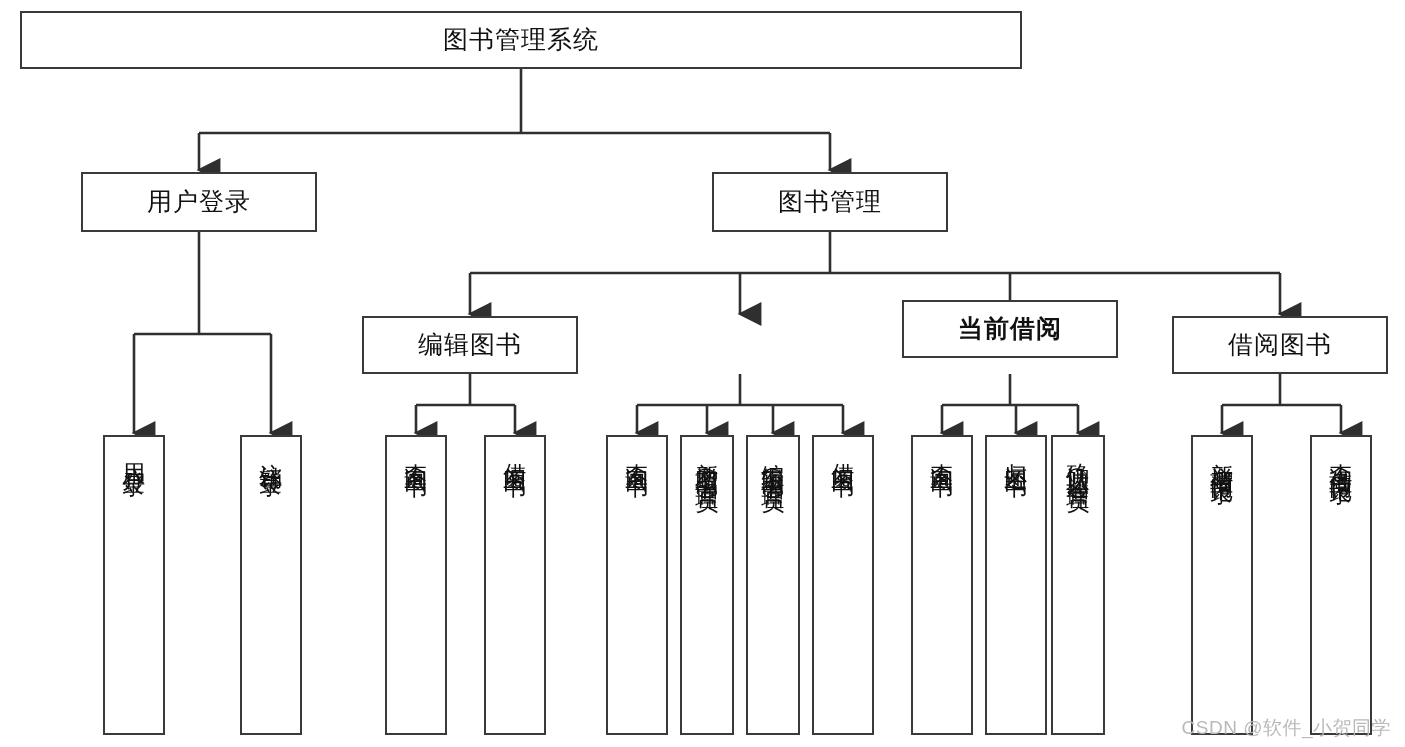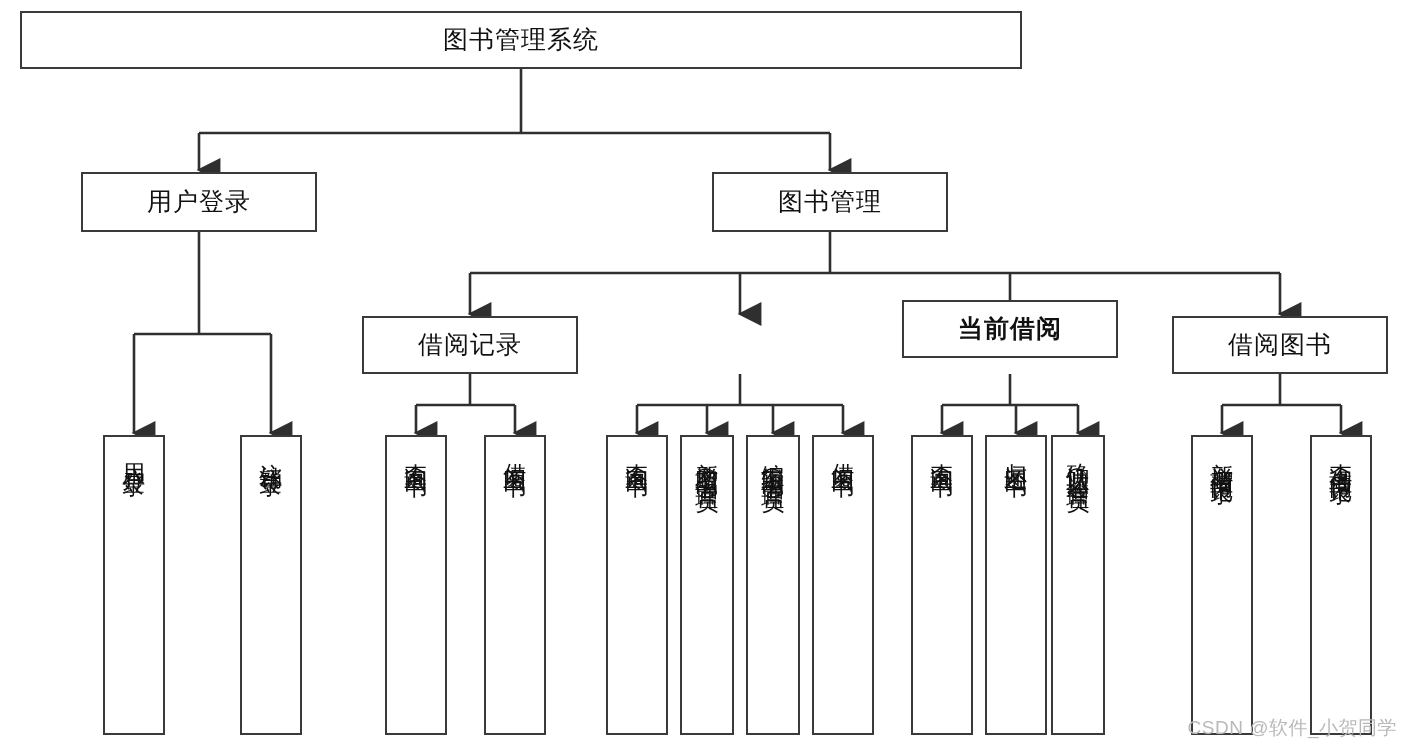--- a/index.html
+++ b/index.html
@@ -53,21 +53,21 @@
     align-items: center;
     justify-content: flex-start;
   }
   .node.vert .vtext {
     writing-mode: vertical-rl;
     text-orientation: upright;
     display: block;
   }
   .watermark {
     position: absolute;
-    right: 8px;
+    right: 14px;
     bottom: 6px;
     font-size: 19px;
     color: #b9b9b9;
     letter-spacing: 0.5px;
     z-index: 3;
     white-space: nowrap;
   }
 </style>
 </head>
 <body>
@@ -122,21 +122,21 @@
   </div>
 
   <div class="node horiz" style="left: 81px; top: 172px; width: 236px; height: 60px;">
     <span>用户登录</span>
   </div>
   <div class="node horiz" style="left: 712px; top: 172px; width: 236px; height: 60px;">
     <span>图书管理</span>
   </div>
 
   <div class="node horiz" style="left: 362px; top: 316px; width: 216px; height: 58px;">
-    <span>借阅记录</span>
+    <span>编辑图书</span>
   </div>
   <div class="node horiz" style="left: 902px; top: 300px; width: 216px; height: 58px; font-weight: bold;">
     <span>当前借阅</span>
   </div>
   <div class="node horiz" style="left: 1172px; top: 316px; width: 216px; height: 58px;">
     <span>借阅图书</span>
   </div>
 
   <div class="node vert" style="left: 103px; top: 435px; width: 62px; height: 300px;">
     <span class="vtext">用户登录</span>

